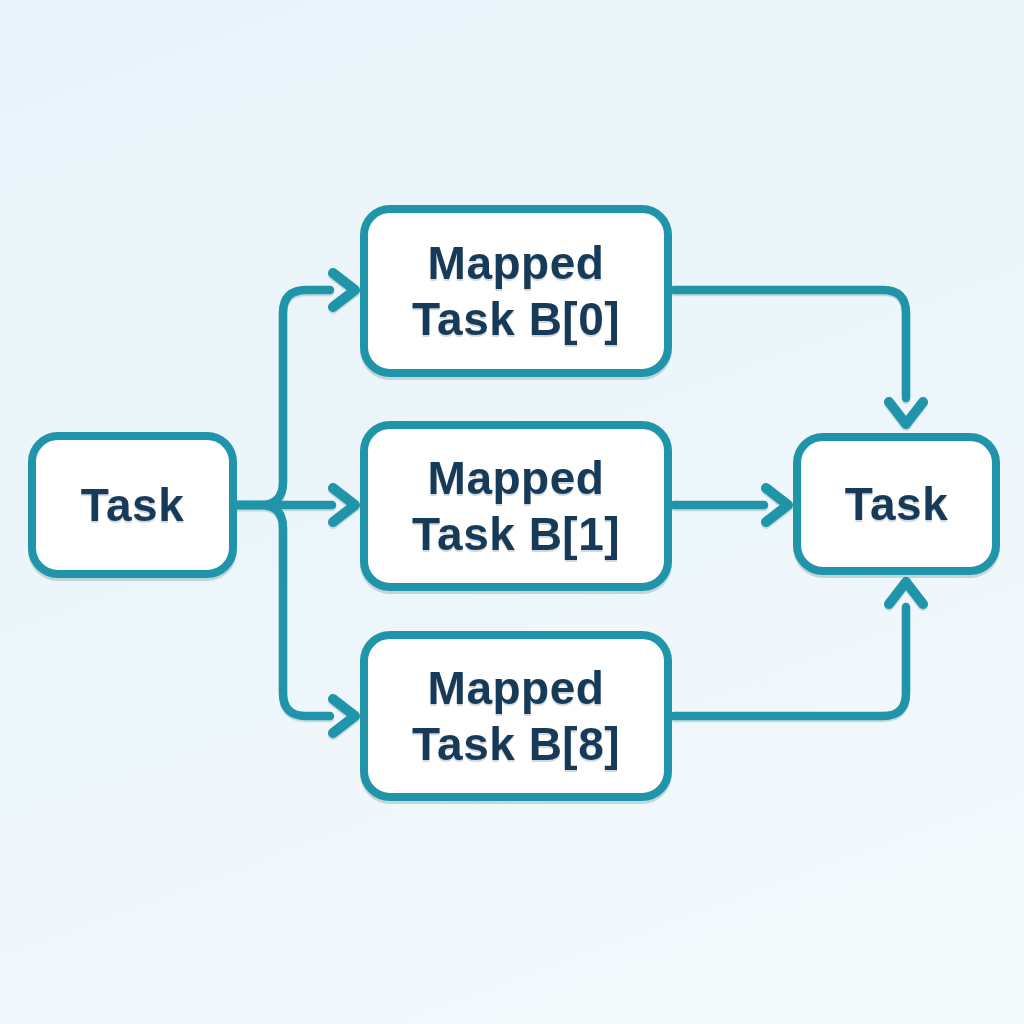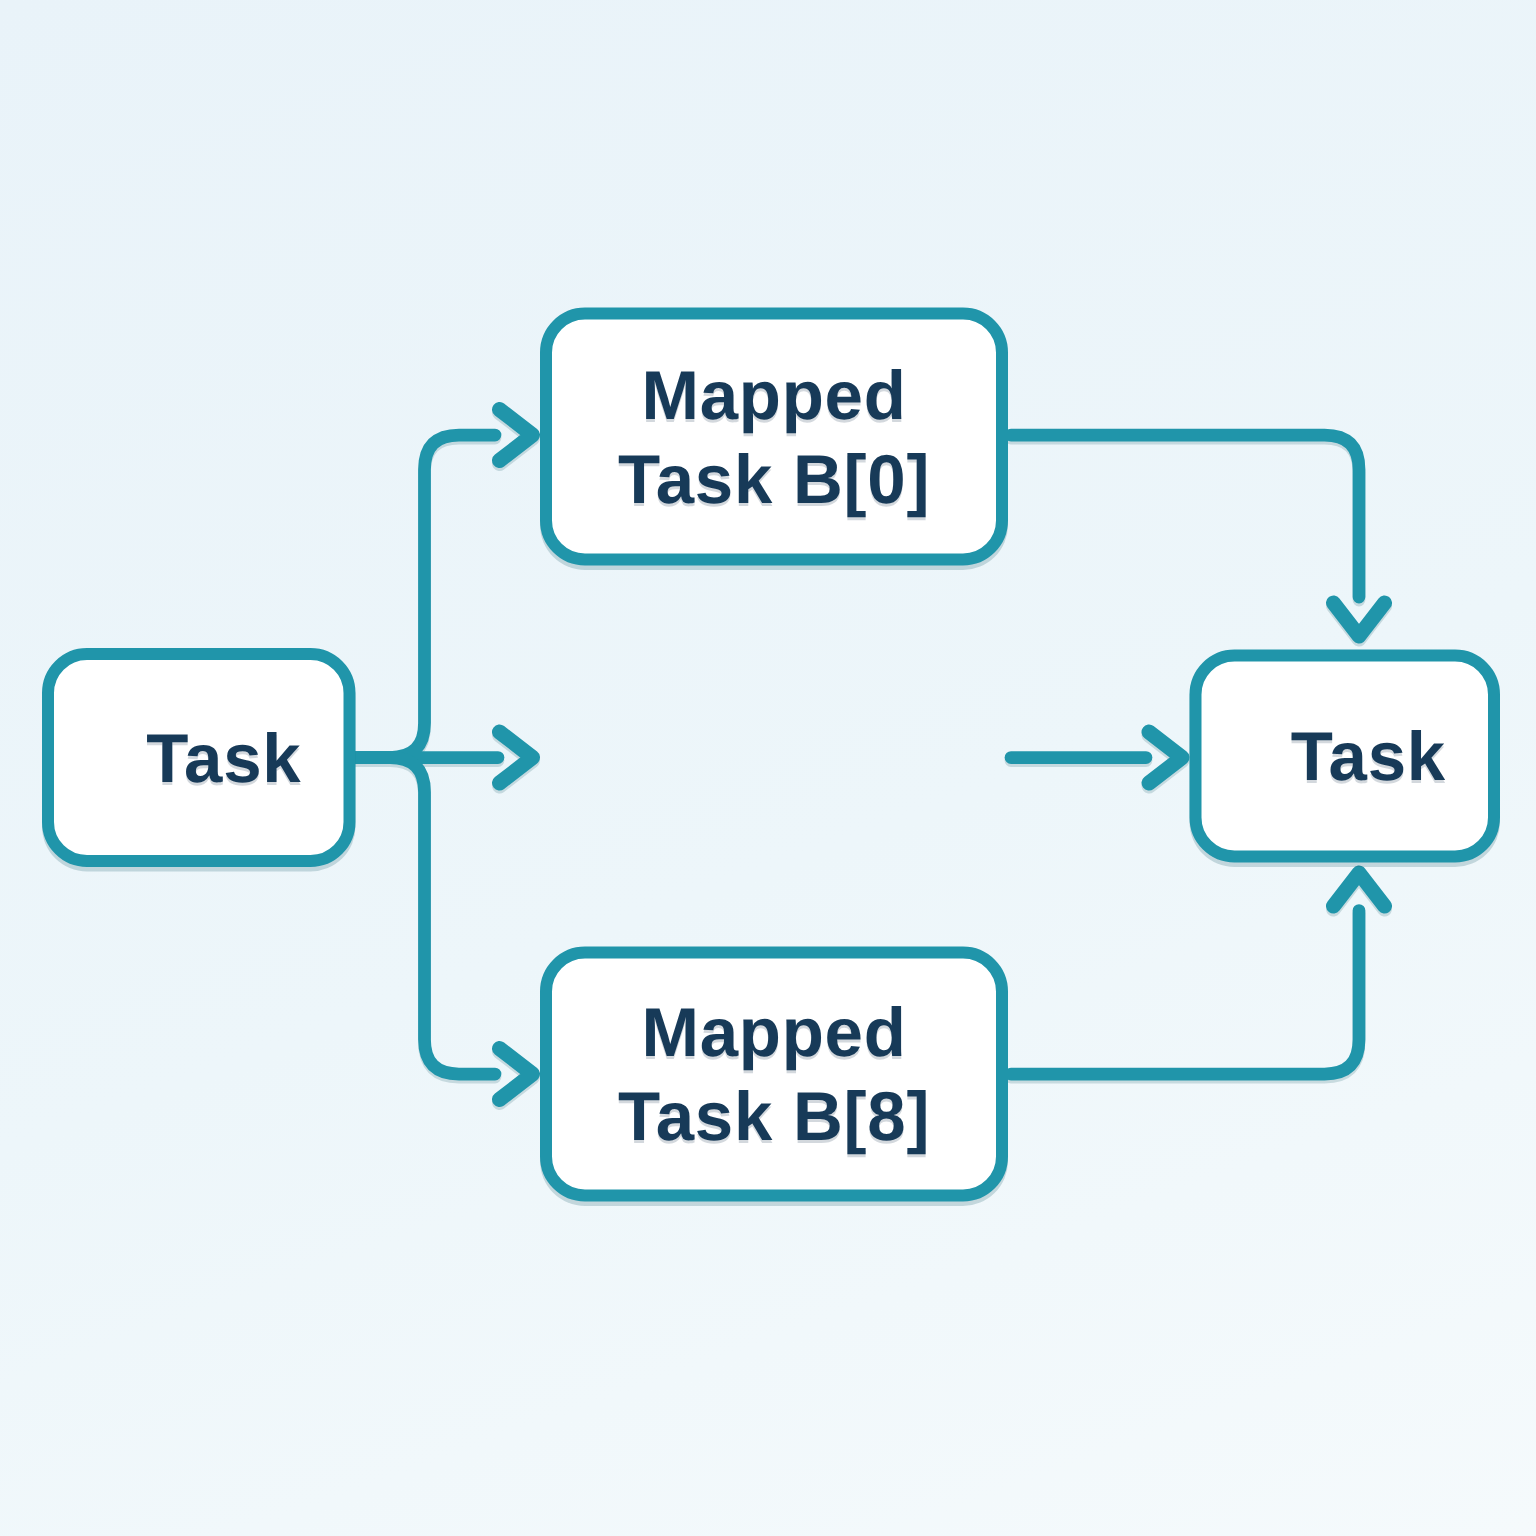--- a/index.html
+++ b/index.html
@@ -29,21 +29,21 @@
     stroke-linejoin:round;
   }
   .edges path.arrowhead{
     stroke-width:10;
   }
   .node{
     position:absolute;
     background:var(--box_fill);
     border:8px solid var(--stroke);
     border-radius:30px;
-    display:flex;align-items:center;justify-content:flex-end;
+    display:flex;align-items:center;justify-content:center;
     text-align:center;
     color:var(--text);
     font-weight:700;
     font-size:46px;
     line-height:1.22;
     letter-spacing:0.5px;
     box-shadow:0 3px 0 rgba(16,86,100,0.20);
     text-shadow:0 2px 0 rgba(13,40,66,0.18);
     padding:4px 28px;
   }
@@ -80,20 +80,23 @@
   </svg>
 
   <div class="node node-task-source">
     <span>Task</span>
   </div>
 
   <div class="node node-mapped-b0">
     <span>Mapped Task B[0]</span>
   </div>
 
+  <div class="node node-mapped-b1">
+    <span>Mapped Task B[1]</span>
+  </div>
 
   <div class="node node-mapped-b2">
     <span>Mapped Task B[8]</span>
   </div>
 
   <div class="node node-task-sink">
     <span>Task</span>
   </div>
 
 </div>

